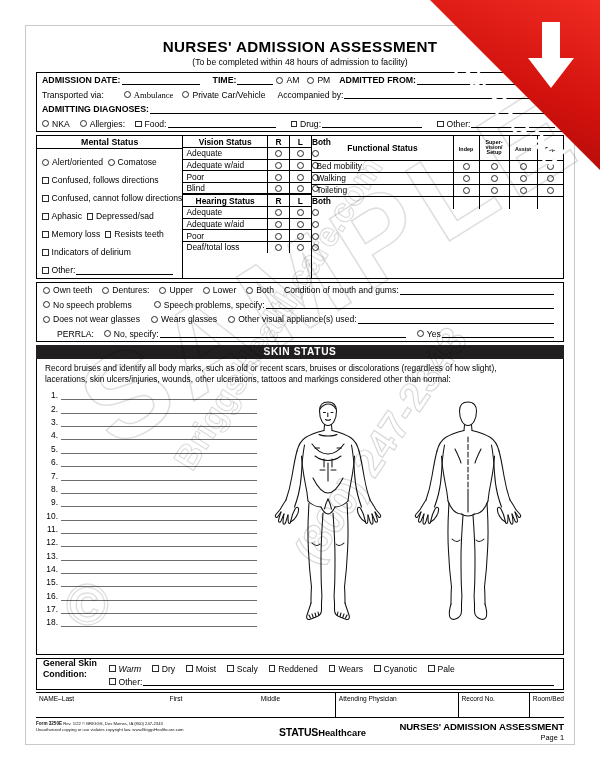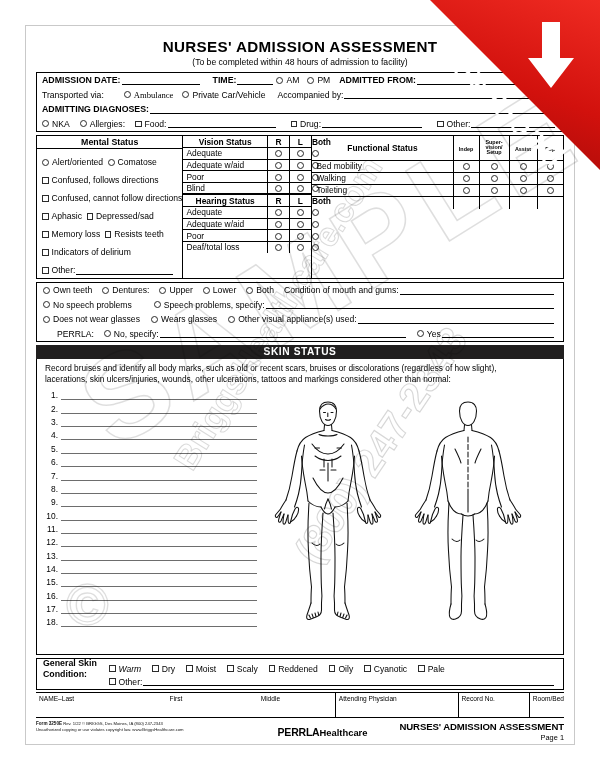--- a/index.html
+++ b/index.html
@@ -778,21 +778,21 @@
         <span class="opt" style="margin-left:11px;">
             <i class="chk"></i>
             <span>Scaly</span>
           </span>
         <span class="opt" style="margin-left:11px;">
             <i class="chk"></i>
             <span>Reddened</span>
           </span>
         <span class="opt" style="margin-left:11px;">
             <i class="chk"></i>
-            <span>Oily</span>
+            <span>Wears</span>
           </span>
         <span class="opt" style="margin-left:11px;">
             <i class="chk"></i>
             <span>Cyanotic</span>
           </span>
         <span class="opt" style="margin-left:11px;">
             <i class="chk"></i>
             <span>Pale</span>
           </span>
       </div>
@@ -817,21 +817,21 @@
 
     <div id="footer">
       <div id="legal">
         <div>
           <b>Form 3250E</b>
           <span>Rev. 1/22  © BRIGGS, Des Moines, IA  (800) 247-2343</span>
         </div>
         <div>Unauthorized copying or use violates copyright law.  www.BriggsHealthcare.com</div>
       </div>
       <div id="brand">
-        <span class="bw">PERRLA</span><span class="bh">Healthcare</span>
+        <span class="bw">STATUS</span><span class="bh">Healthcare</span>
       </div>
       <div id="foot-right">
         <div class="ft">NURSES' ADMISSION ASSESSMENT</div>
         <div class="pg">Page 1</div>
       </div>
     </div>
 
     <div class="wm" id="wm-sample">SAMPLE</div>
     <div class="wm" id="wm-url">BriggsHealthcare.com</div>
     <div class="wm" id="wm-phone">(800) 247-2343</div>

